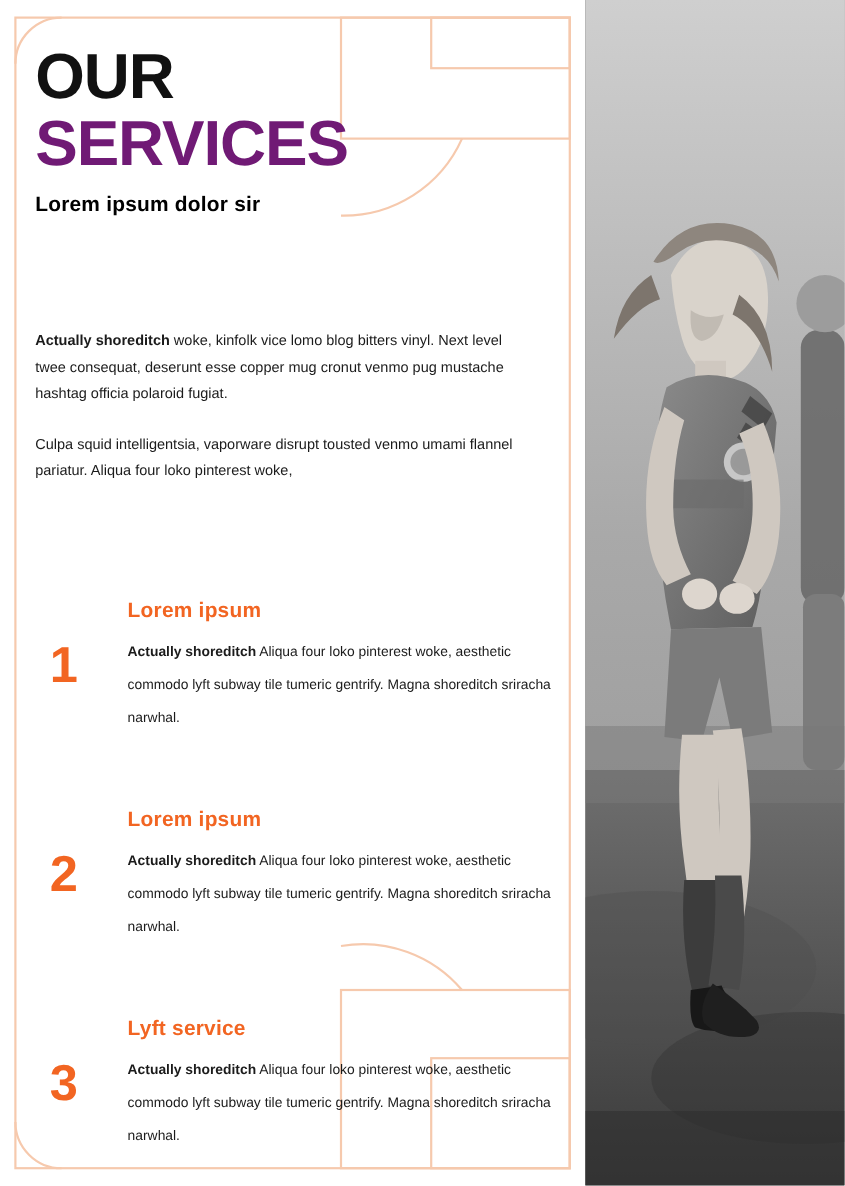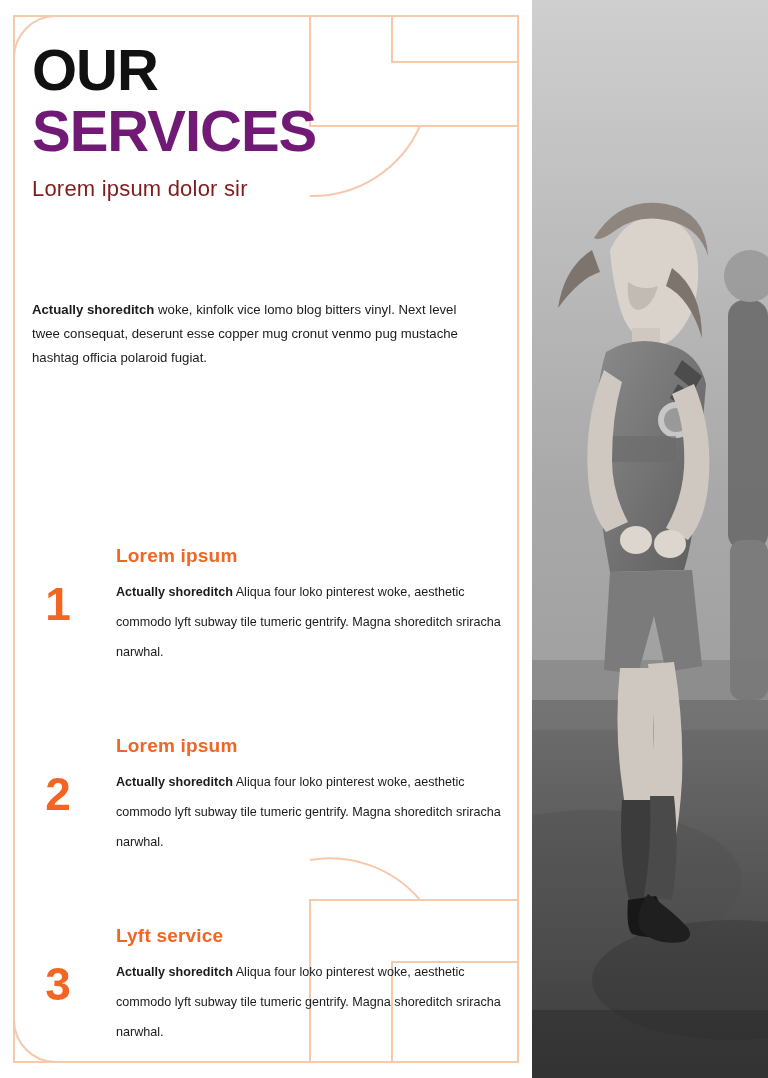--- a/index.html
+++ b/index.html
@@ -78,23 +78,23 @@
   .title-2 {
     font-size: 58px;
     line-height: 62px;
     font-weight: bold;
     letter-spacing: -1px;
     color: #701a75;
     margin: 0;
   }
   .subtitle {
     margin: 14px 0 0 0;
-    font-size: 22px;
-    font-weight: normal;
-    color: #7f1d1d;
+    font-size: 19px;
+    font-weight: bold;
+    color: #000000;
     letter-spacing: 0.2px;
   }
 
   
   .intro {
     position: absolute;
     left: 32px;
     top: 298px;
     width: 452px;
   }
@@ -179,20 +179,21 @@
     <div class="content-sheet"></div>
 
     <div class="heading-block">
       <h1 class="title-1">OUR</h1>
       <h1 class="title-2">SERVICES</h1>
       <p class="subtitle">Lorem ipsum dolor sir</p>
     </div>
 
     <div class="intro">
       <p><span class="lead">Actually shoreditch</span><span> woke, kinfolk vice lomo blog bitters vinyl. Next level twee consequat, deserunt esse copper mug cronut venmo pug mustache hashtag officia polaroid fugiat.</span></p>
+      <p>Culpa squid intelligentsia, vaporware disrupt tousted venmo umami flannel pariatur. Aliqua four loko pinterest woke,</p>
     </div>
 
     <div class="services">
 
       <div class="service">
         <div class="service-num">1</div>
         <div class="service-body">
           <h3 class="service-title">Lorem ipsum</h3>
           <p class="service-text"><span class="lead">Actually shoreditch</span><span> Aliqua four loko pinterest woke, aesthetic commodo lyft subway tile tumeric gentrify. Magna shoreditch sriracha narwhal.</span></p>
         </div>

